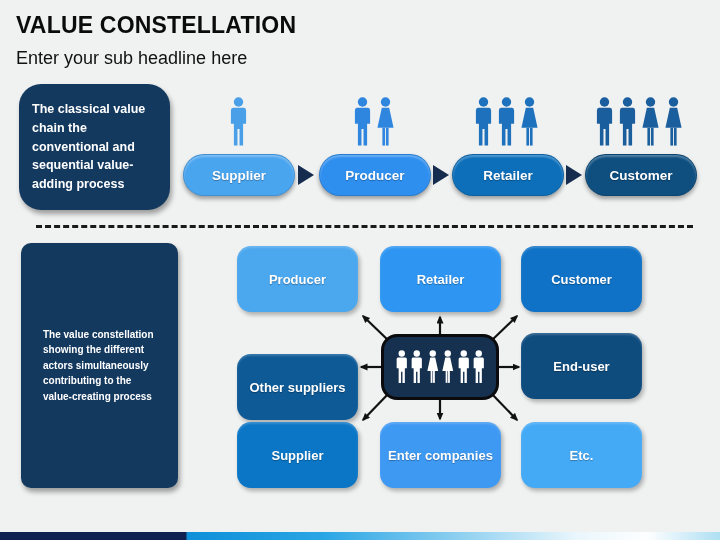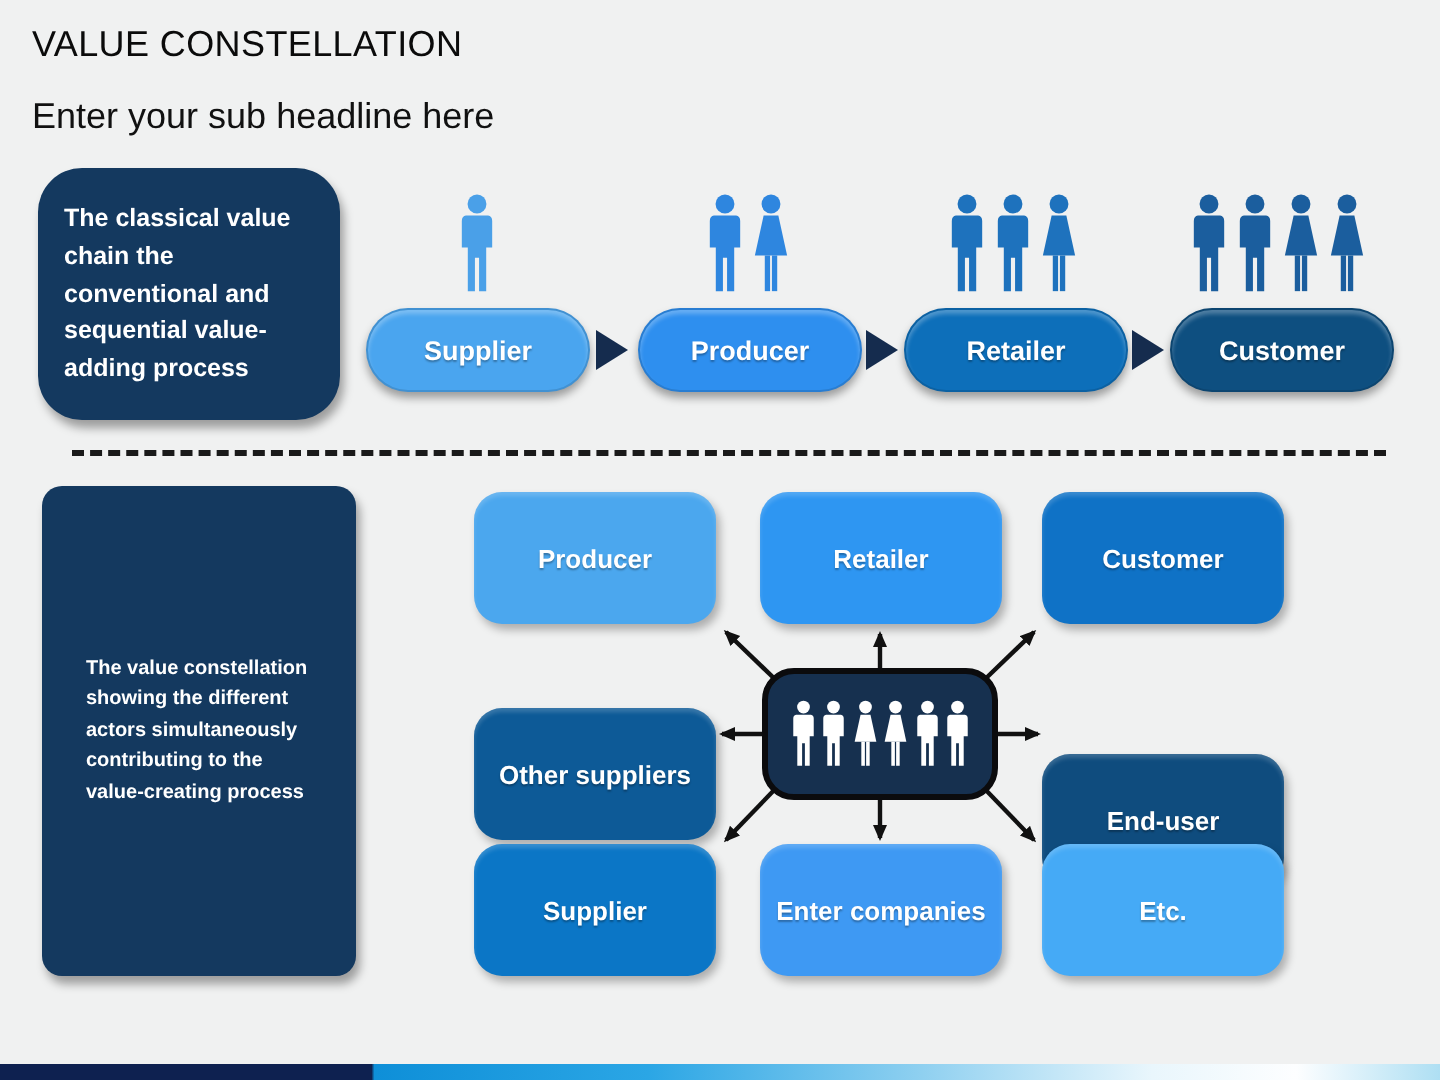--- a/index.html
+++ b/index.html
@@ -1,20 +1,20 @@
 <!DOCTYPE html>
 <html><head>
 <meta charset="utf-8">
 <style>
   * { margin:0; padding:0; box-sizing:border-box; }
   html,body { width:720px; height:540px; }
   body { font-family:"Liberation Sans", sans-serif; }
   .slide { position:relative; width:720px; height:540px; background:#F0F1F1; overflow:hidden; }
 
-  .title { position:absolute; left:16px; top:12px; font-size:18px; font-weight:400; color:#0B0B0B; letter-spacing:0.2px; }
+  .title { position:absolute; left:16px; top:12px; font-size:23px; font-weight:700; color:#0B0B0B; letter-spacing:0.2px; }
   .subtitle { position:absolute; left:16px; top:48px; font-size:18px; font-weight:400; color:#111; }
 
   .dark-box { position:absolute; background:#14395F; color:#FFF; font-weight:700;
               display:flex; align-items:center; justify-content:center; 
               box-shadow:2px 4px 5px rgba(0,0,0,0.35); }
   .dark-box.top { left:19px; top:84px; width:151px; height:126px; border-radius:22px;
                   font-size:12.5px; line-height:1.5; padding:0 13px; }
   .dark-box.bottom { left:21px; top:243px; width:157px; height:245px; border-radius:10px;
                      font-size:10px; line-height:1.55; padding:0 22px; }
 
@@ -170,21 +170,21 @@
   </div>
   <div class="grid-box" style="left: 380px; top: 246px; background: rgb(46, 150, 242);">
     <span class="lbl">Retailer</span>
   </div>
   <div class="grid-box" style="left: 521px; top: 246px; background: rgb(15, 114, 198);">
     <span class="lbl">Customer</span>
   </div>
   <div class="grid-box" style="left: 237px; top: 328px; background: rgb(13, 90, 151); margin-top: 26px;">
     <span class="lbl">Other suppliers</span>
   </div>
-  <div class="grid-box" style="left: 521px; top: 333px; background: rgb(15, 76, 126); margin-top: 44px;">
+  <div class="grid-box" style="left: 521px; top: 333px; background: rgb(15, 76, 126);">
     <span class="lbl">End-user</span>
   </div>
   <div class="grid-box" style="left: 237px; top: 422px; background: rgb(11, 118, 198);">
     <span class="lbl">Supplier</span>
   </div>
   <div class="grid-box" style="left: 380px; top: 422px; background: rgb(62, 153, 243);">
     <span class="lbl">Enter companies</span>
   </div>
   <div class="grid-box" style="left: 521px; top: 422px; background: rgb(69, 170, 246); align-items: center;">
     <span class="lbl">Etc.</span>

